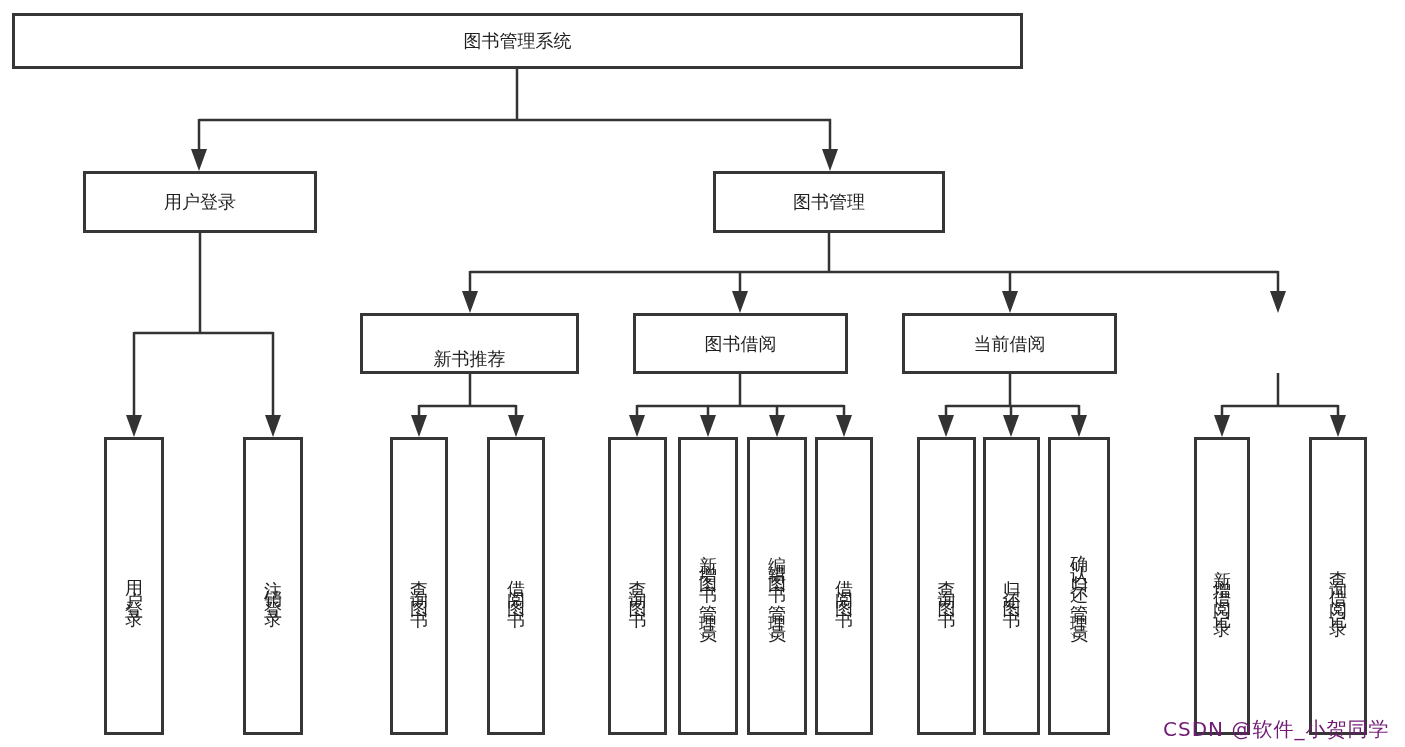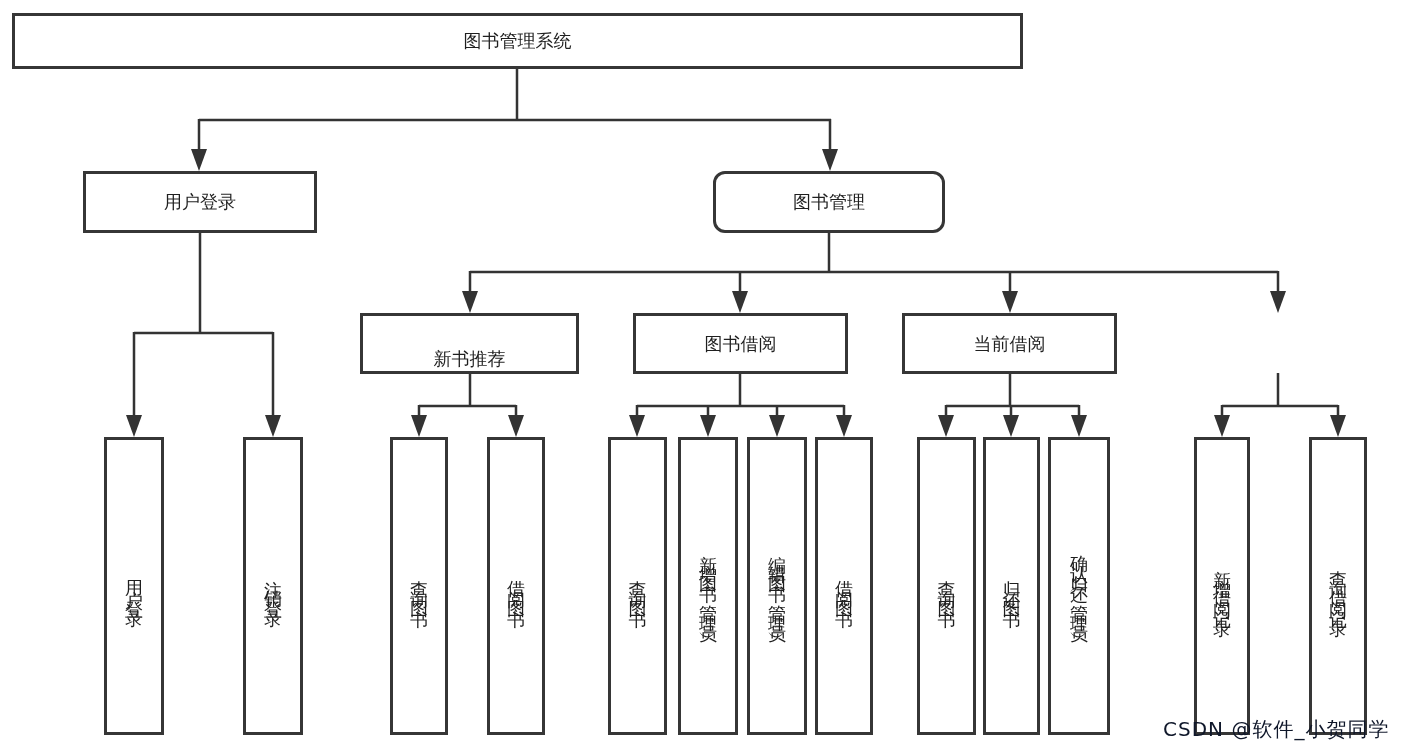--- a/index.html
+++ b/index.html
@@ -58,21 +58,21 @@
     </g>
   </svg>
 
   <div class="node" style="left:12px;top:13px;width:1011px;height:56px;">
     <span class="lbl">图书管理系统</span>
   </div>
 
   <div class="node" style="left:83px;top:171px;width:234px;height:62px;">
     <span class="lbl">用户登录</span>
   </div>
-  <div class="node" style="left:713px;top:171px;width:232px;height:62px;border-radius:12px;">
+  <div class="node" style="left:713px;top:171px;width:232px;height:62px;">
     <span class="lbl">图书管理</span>
   </div>
 
   <div class="node" style="left:360px;top:313px;width:219px;height:61px;align-items:flex-end;">
     <span class="lbl">新书推荐</span>
   </div>
   <div class="node" style="left:633px;top:313px;width:215px;height:61px;">
     <span class="lbl">图书借阅</span>
   </div>
   <div class="node" style="left:902px;top:313px;width:215px;height:61px;">
@@ -116,15 +116,15 @@
     <span class="lbl">确认归还（管理员）</span>
   </div>
 
   <div class="node vnode" style="left:1194px;top:437px;width:56px;height:298px;">
     <span class="lbl">新增借阅记录</span>
   </div>
   <div class="node vnode" style="left:1309px;top:437px;width:58px;height:298px;">
     <span class="lbl">查询借阅记录</span>
   </div>
 
-  <div class="watermark" style="left:1163px;top:716px;color:#0f172a;">CSDN @软件_小贺同学</div>
+  <div class="watermark" style="left:1163px;top:716px;color:#701a75;">CSDN @软件_小贺同学</div>
 
 </div>
 
 </body></html>

